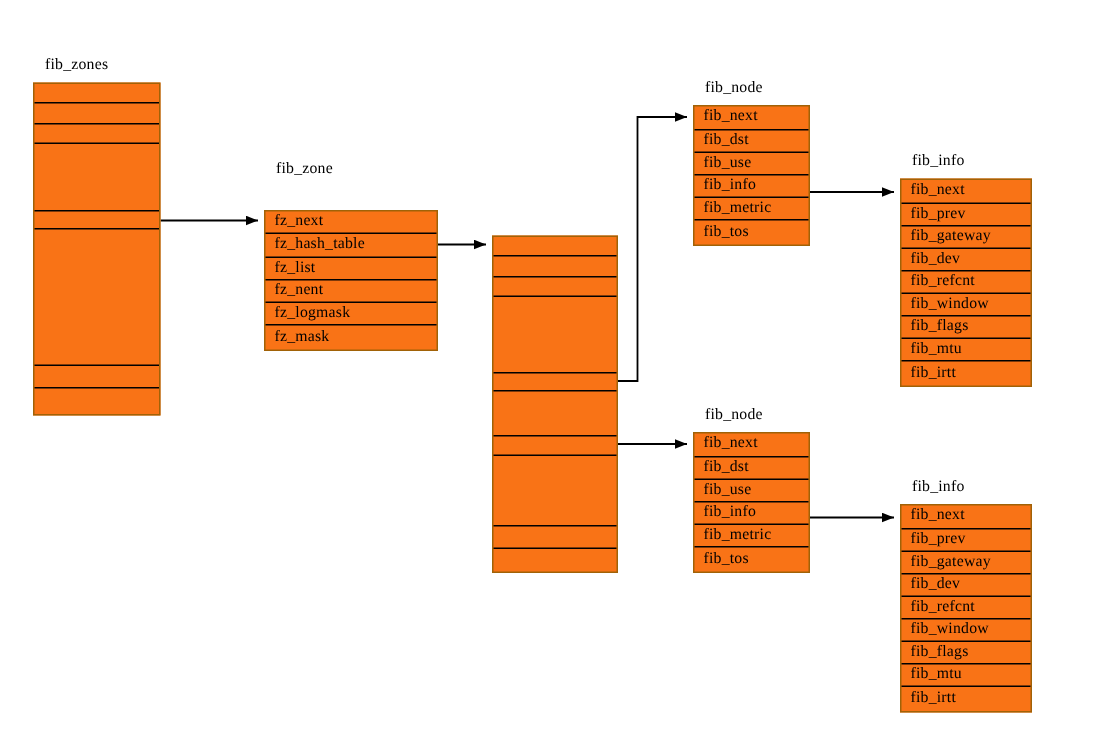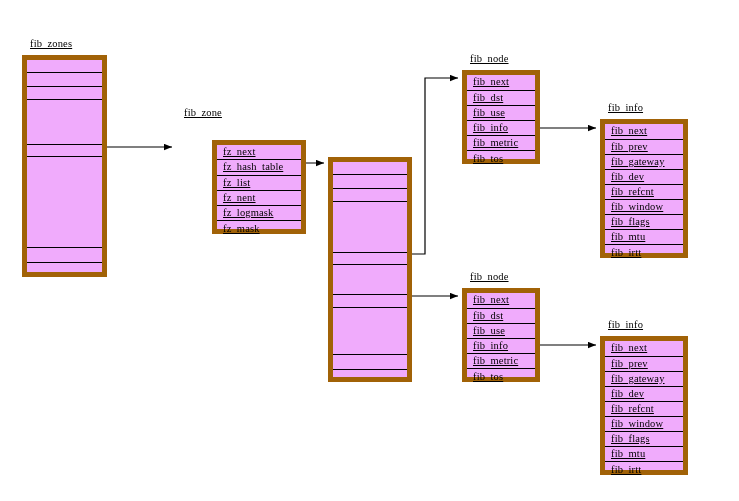--- a/index.html
+++ b/index.html
@@ -14,23 +14,22 @@
     position: relative;
     width: 739px;
     height: 501px;
     background: #ffffff;
     overflow: hidden;
   }
   
   .struct {
     position: absolute;
     box-sizing: border-box;
-    border: 5px solid #a16207;
-    background: #f0abfc;
-    text-decoration: underline;
+    border: 1px solid #a16207;
+    background: #f97316;
   }
   .row {
     box-sizing: border-box;
     border-bottom: 1px solid #000000;
     font-size: 10.5px;
     line-height: 1;
     color: #000000;
     padding-left: 6px;
     display: flex;
     align-items: center;
@@ -39,21 +38,20 @@
   }
   .row.last { border-bottom: none; }
   .row.blank { padding-left: 0; }
   .title {
     position: absolute;
     font-size: 10.5px;
     line-height: 1;
     color: #000000;
     white-space: nowrap;
     letter-spacing: 0.15px;
-    text-decoration: underline;
   }
   
   .conn {
     position: absolute;
     left: 0;
     top: 0;
     width: 739px;
     height: 501px;
     pointer-events: none;
   }
@@ -83,21 +81,21 @@
         <div class="row blank" style="height: 13px;"></div>
         <div class="row blank" style="height: 14px;"></div>
         <div class="row blank" style="height: 13px;"></div>
         <div class="row blank" style="height: 45px;"></div>
         <div class="row blank" style="height: 12px;"></div>
         <div class="row blank" style="height: 91px;"></div>
         <div class="row blank" style="height: 15px;"></div>
         <div class="row last blank" style="height: 17px;"></div>
       </div>
       <div class="title" style="left: 184px; top: 108px;">fib_zone</div>
-      <div class="struct" style="left: 176px; top: 140px; width: 94px; height: 94px; margin-left: 36px;">
+      <div class="struct" style="left: 176px; top: 140px; width: 116px; height: 94px;">
         <div class="row" style="height: 15px;">fz_next</div>
         <div class="row" style="height: 16px;">fz_hash_table</div>
         <div class="row" style="height: 15px;">fz_list</div>
         <div class="row" style="height: 15px;">fz_nent</div>
         <div class="row" style="height: 15px;">fz_logmask</div>
         <div class="row last" style="height: 16px;">fz_mask</div>
       </div>
       <div class="struct" style="left: 328px; top: 157px; width: 84px; height: 225px;">
         <div class="row blank" style="height: 13px;"></div>
         <div class="row blank" style="height: 14px;"></div>

